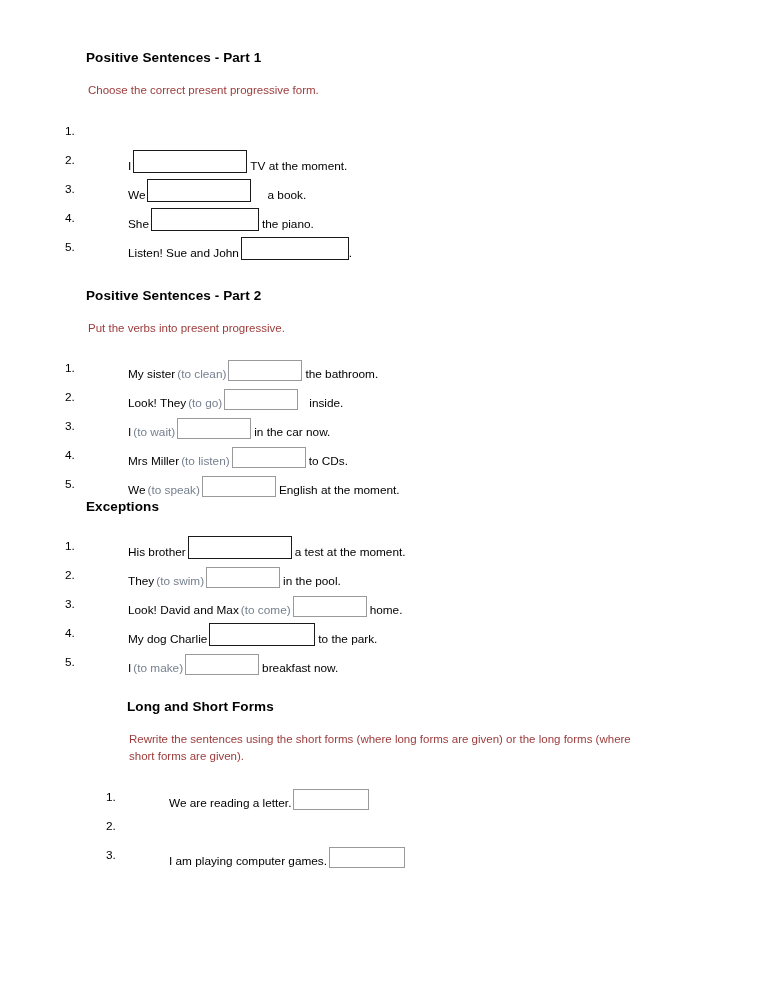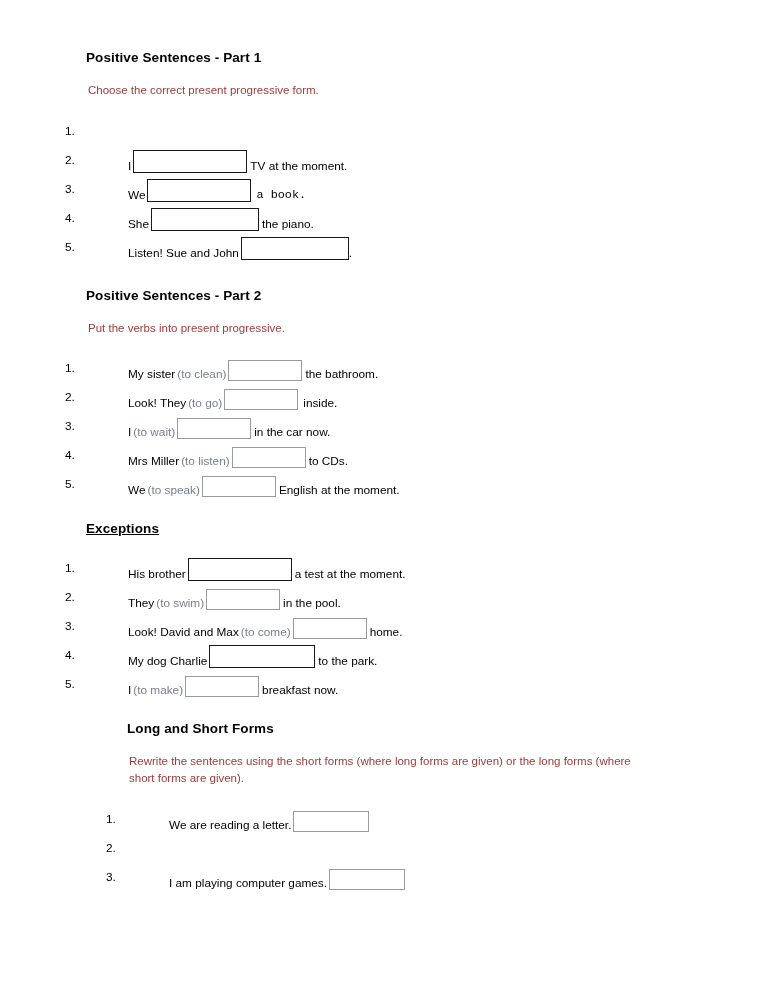--- a/index.html
+++ b/index.html
@@ -126,21 +126,21 @@
               <span class="txt">I</span>
               <span class="answer-box dark" style="width: 114px; margin-left: 2px;"></span>
               <span class="txt" style="margin-left: 3px;">TV at the moment.</span>
             </span>
           </div>
           <div class="item">
             <span class="item-number">3.</span>
             <span class="item-body">
               <span class="txt">We</span>
               <span class="answer-box dark" style="width: 104px; margin-left: 2px;"></span>
-              <span class="txt" style="margin-left: 5px; font-family: Liberation Mono, monospace;">a book.</span>
+              <span class="txt" style="margin-left: 16px;">a book.</span>
             </span>
           </div>
           <div class="item">
             <span class="item-number">4.</span>
             <span class="item-body">
               <span class="txt">She</span>
               <span class="answer-box dark" style="width: 108px; margin-left: 2px;"></span>
               <span class="txt" style="margin-left: 3px;">the piano.</span>
             </span>
           </div>
@@ -166,21 +166,21 @@
               <span class="answer-box gray" style="width: 74px; margin-left: 2px;"></span>
               <span class="txt" style="margin-left: 3px;">the bathroom.</span>
             </span>
           </div>
           <div class="item">
             <span class="item-number">2.</span>
             <span class="item-body">
               <span class="txt">Look! They</span>
               <span class="hint sp-l">(to go)</span>
               <span class="answer-box gray" style="width: 74px; margin-left: 2px;"></span>
-              <span class="txt" style="margin-left: 5px;">inside.</span>
+              <span class="txt" style="margin-left: 11px;">inside.</span>
             </span>
           </div>
           <div class="item">
             <span class="item-number">3.</span>
             <span class="item-body">
               <span class="txt">I</span>
               <span class="hint sp-l">(to wait)</span>
               <span class="answer-box gray" style="width: 74px; margin-left: 2px;"></span>
               <span class="txt" style="margin-left: 3px;">in the car now.</span>
             </span>
@@ -198,21 +198,21 @@
             <span class="item-number">5.</span>
             <span class="item-body">
               <span class="txt">We</span>
               <span class="hint sp-l">(to speak)</span>
               <span class="answer-box gray" style="width: 74px; margin-left: 2px;"></span>
               <span class="txt" style="margin-left: 3px;">English at the moment.</span>
             </span>
           </div>
         </div>
       </div>
-      <div class="section" style="margin-top: 22px; text-decoration: underline;">
+      <div class="section" style="">
         <div class="section-heading">Exceptions</div>
         <div class="items">
           <div class="item">
             <span class="item-number">1.</span>
             <span class="item-body">
               <span class="txt">His brother</span>
               <span class="answer-box dark" style="width: 104px; margin-left: 2px;"></span>
               <span class="txt" style="margin-left: 3px;">a test at the moment.</span>
             </span>
           </div>

